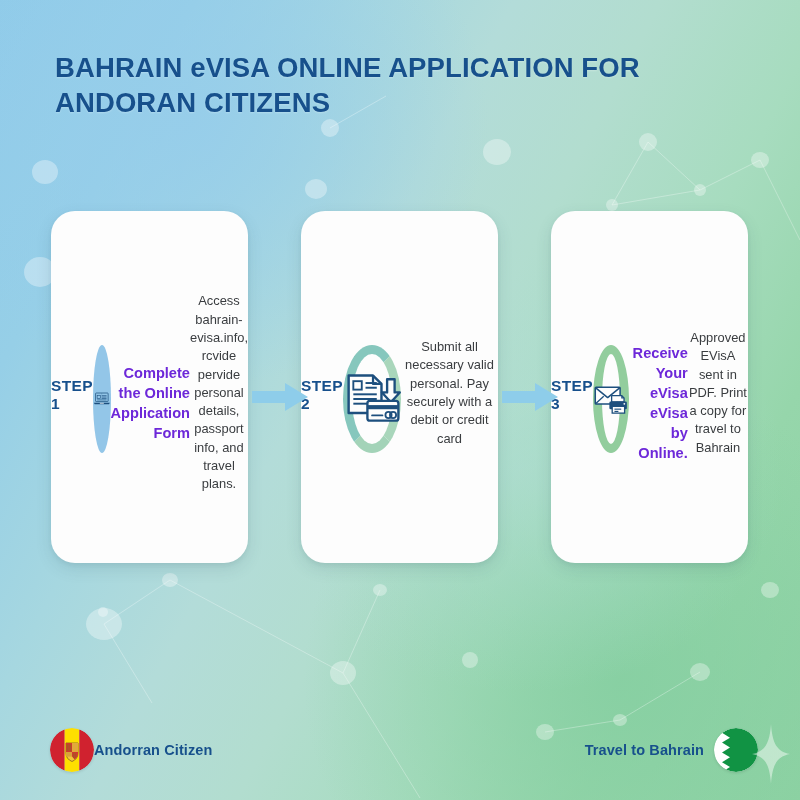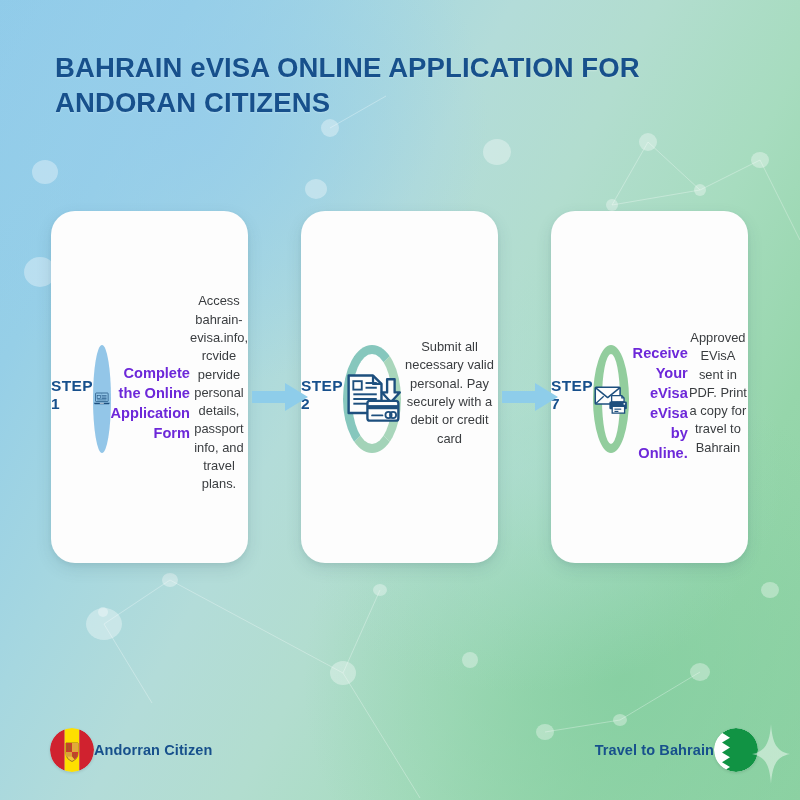--- a/index.html
+++ b/index.html
@@ -172,21 +172,21 @@
     bottom: 28px;
     display: flex;
     align-items: center;
   }
   .footer-right {
     position: absolute;
     right: 42px;
     bottom: 28px;
     display: flex;
     align-items: center;
-    gap: 0;
+    gap: 10px;
   }
   .footer-text {
     font-size: 14.5px;
     font-weight: bold;
     color: #17508c;
     letter-spacing: 0.1px;
   }
   .flag-badge {
     width: 44px;
     height: 44px;
@@ -316,21 +316,21 @@
             </g>
             <circle cx="48.5" cy="46" r="3.3" fill="none" stroke="#1d4f7e" stroke-width="1.9"></circle>
             <circle cx="53.3" cy="46" r="3.3" fill="none" stroke="#1d4f7e" stroke-width="1.9"></circle>
           </svg>
         </div>
       </div>
       <div class="card-body">Submit all necessary valid personal. Pay securely with a debit or credit card</div>
     </div>
 
     <div class="card c3">
-      <div class="step-label">STEP 7</div>
+      <div class="step-label">STEP 3</div>
       <div class="ring-wrap">
         <div class="ring green"></div>
         <div class="ring-icon">
           <svg width="64" height="56" viewBox="0 0 64 56">
 
             <rect x="4" y="7" width="44" height="30" rx="1.6" fill="#fdfdfd" stroke="#1d4f7e" stroke-width="2.7"></rect>
             <path d="M4.8 8.4 L26 25.5 L47.2 8.4" fill="none" stroke="#1d4f7e" stroke-width="2.7" stroke-linejoin="round"></path>
             <path d="M5 36 L19 23" fill="none" stroke="#1d4f7e" stroke-width="2.3"></path>
             <path d="M47 36 L33 23" fill="none" stroke="#1d4f7e" stroke-width="2.3"></path>
 

